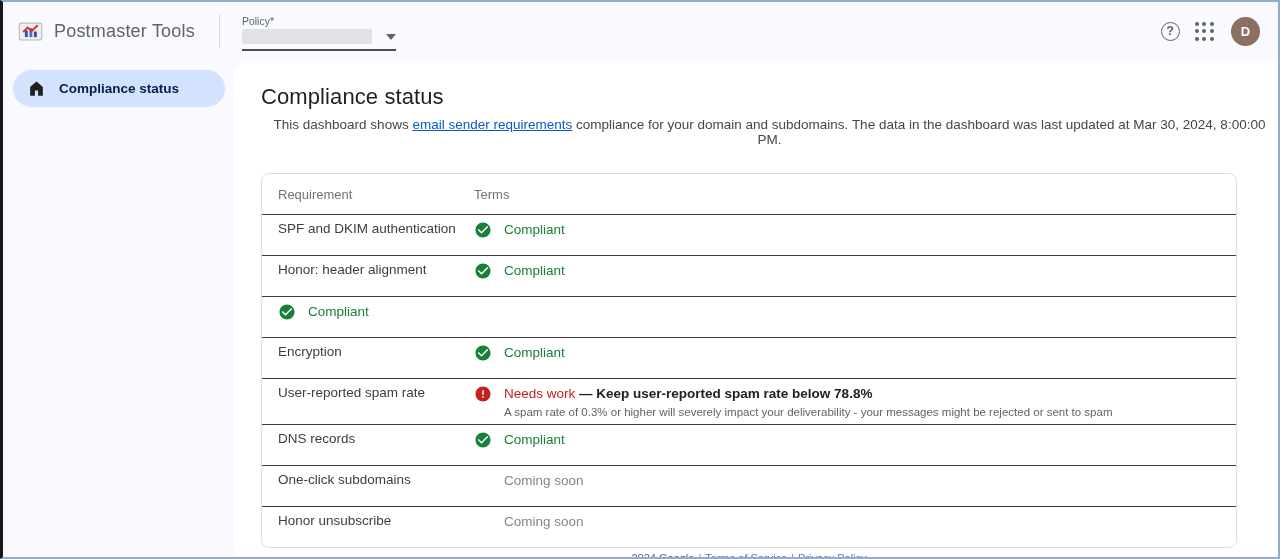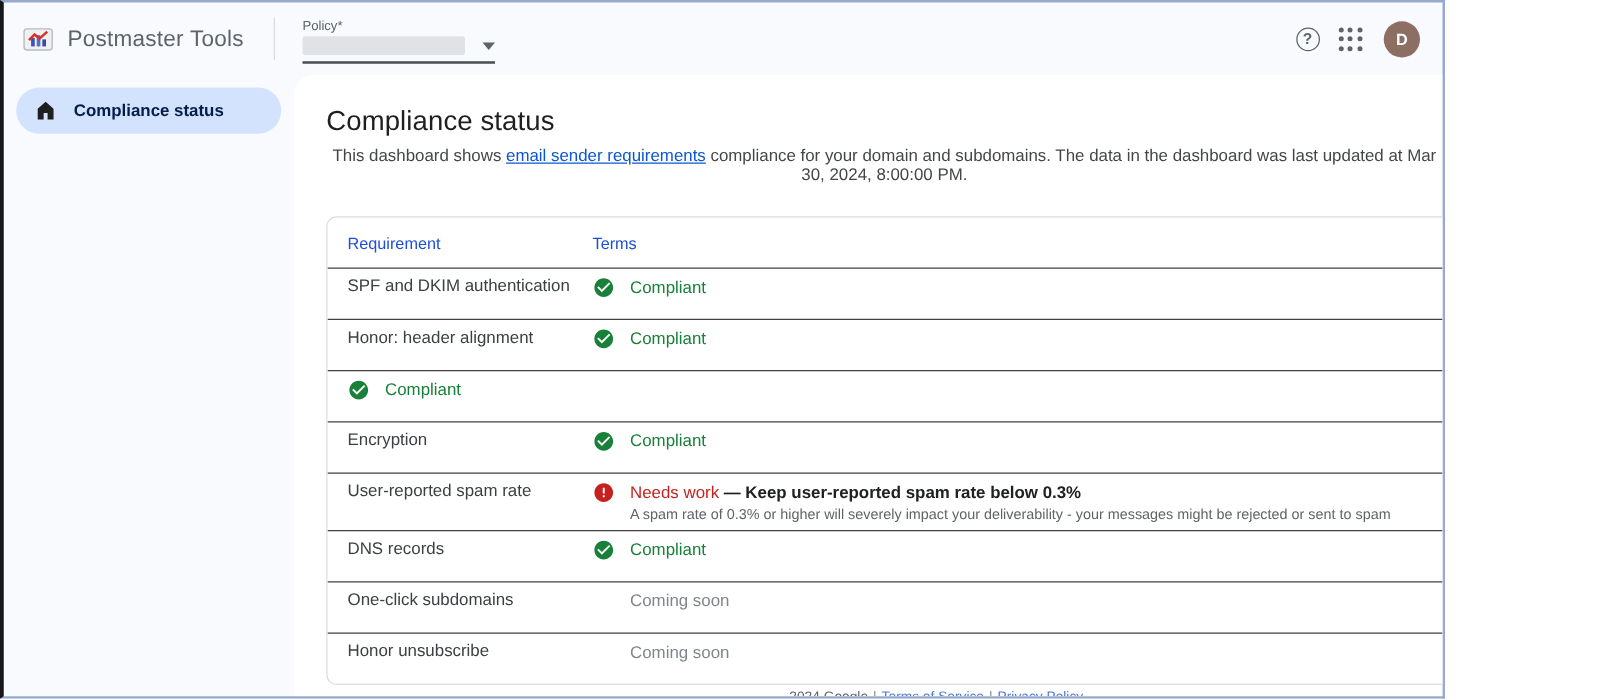--- a/index.html
+++ b/index.html
@@ -2,21 +2,21 @@
 <html><head>
 <meta charset="utf-8">
 <style>
   * { box-sizing: border-box; margin: 0; padding: 0; }
   html,body { width:1280px; height:559px; }
   body {
     font-family: "Liberation Sans", "DejaVu Sans", sans-serif;
     background:#fff;
   }
   .frame {
-    width:1156px; height:559px;
+    width:1280px; height:559px;
     border-top:2px solid #96aacf;
     border-right:2px solid #96aacf;
     border-bottom:2px solid #96aacf;
     border-left:3px solid #17171a;
     background:#f8fafd;
     display:flex; flex-direction:column;
     overflow:hidden;
   }
 
   
@@ -45,21 +45,21 @@
   .nav-item.selected { background:#d3e3fd; color:#041e49; font-weight:bold; }
   .nav-item svg { flex:0 0 auto; }
 
   .content-card { flex:1; background:#fff; border-top-left-radius:16px; padding:24px 0 0 26px; overflow:hidden; }
   .page-title { font-size:22px; font-weight:400; color:#1f1f1f; letter-spacing:.1px; }
   .page-desc { font-size:13.5px; color:#444746; margin-top:7px;text-align:center; }
   .page-desc a { color:#0b57d0; text-decoration:underline; cursor:pointer; }
 
   
   .ctable { width:976px; margin-top:26px; border:1px solid #dadce0; border-radius:8px; overflow:hidden; background:#fff; }
-  .thead { display:flex; align-items:center; height:40px; padding-left:16px; font-size:13px; color:#1d4ed8; }
+  .thead { display:flex; align-items:center; height:40px; padding-left:16px; font-size:13px; color:#737373; }
   .col-req { width:196px; flex:0 0 196px; }
   .trow { display:flex; align-items:flex-start; min-height:41px; padding:6px 0 6px 16px; border-top:1px solid #404040; font-size:13.5px; color:#3c4043; }
   .cell-req { width:196px; flex:0 0 196px; }
   .cell-status { display:flex; align-items:flex-start; gap:12px; flex:1; }
   .sicon { width:18px; height:18px; flex:0 0 18px; display:flex; }
   .stext { display:flex; flex-direction:column; }
   .sline { line-height:18px; }
   .slabel { font-size:13.5px; }
   .trow.compliant .slabel { color:#188038; }
   .trow.needs_work .slabel { color:#c5221f; }
@@ -220,21 +220,21 @@
     <div class="cell-req">User-reported spam rate</div>
     <div class="cell-status">
       <span class="sicon">
                   <svg width="18" height="18" viewBox="0 0 24 24" fill="#c5221f">
                     <path d="M12 2C6.48 2 2 6.48 2 12s4.48 10 10 10 10-4.48 10-10S17.52 2 12 2zm1 15h-2v-2h2v2zm0-4h-2V7h2v6z"></path>
                   </svg>
                 </span>
       <div class="stext">
         <div class="sline">
           <span class="slabel">Needs work</span>
-          <span class="sdetail"> — Keep user-reported spam rate below 0.3%</span>
+          <span class="sdetail"> — Keep user-reported spam rate below 78.8%</span>
         </div>
         <div class="snote">A spam rate of 0.3% or higher will severely impact your deliverability - your messages might be rejected or sent to spam</div>
       </div>
     </div>
   </div>
 
   <div class="trow compliant">
     <div class="cell-req">DNS records</div>
     <div class="cell-status">
       <span class="sicon">

